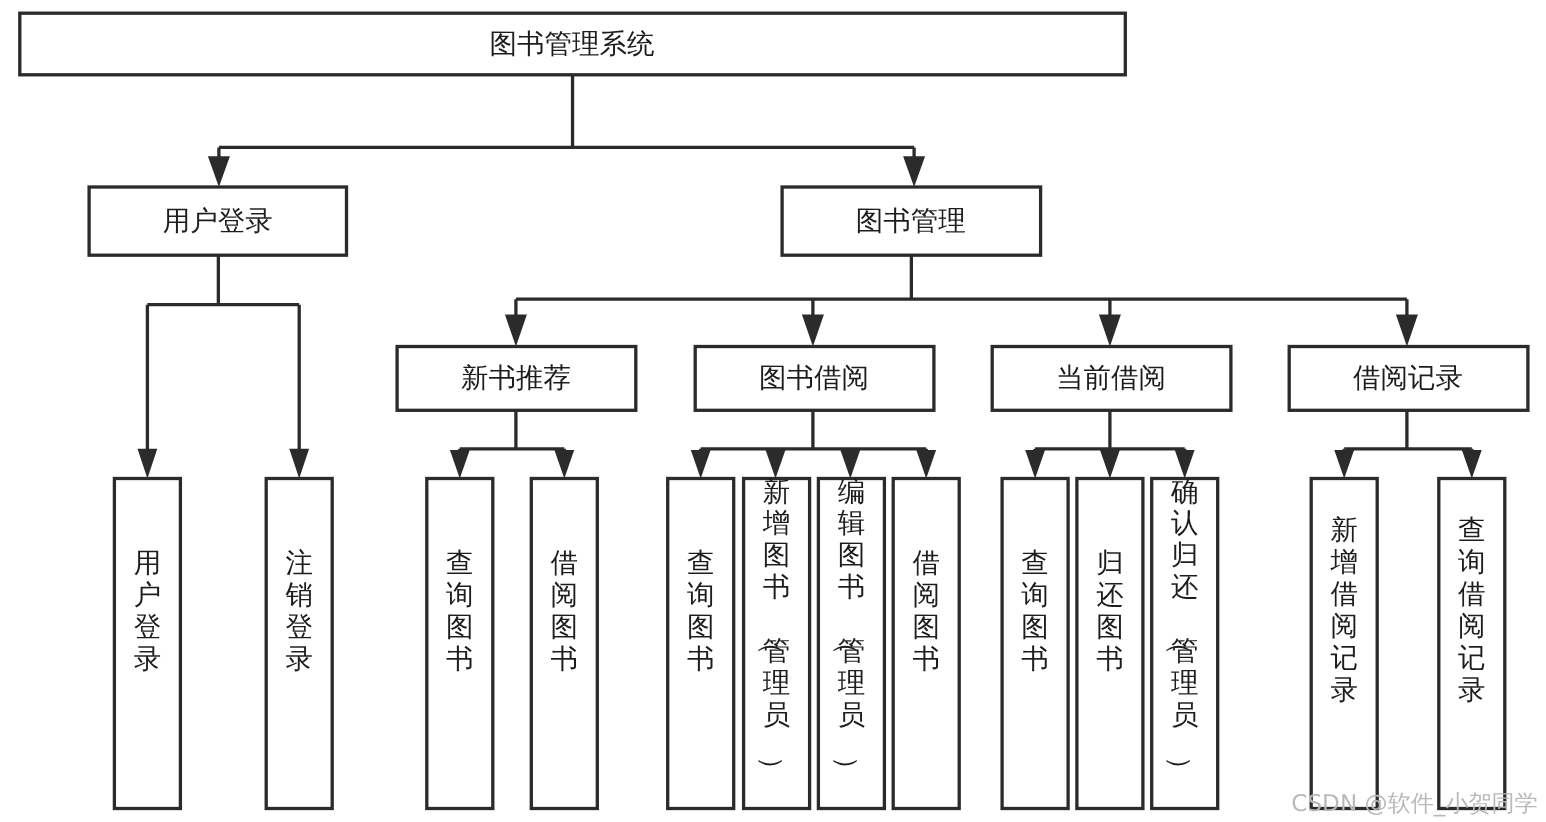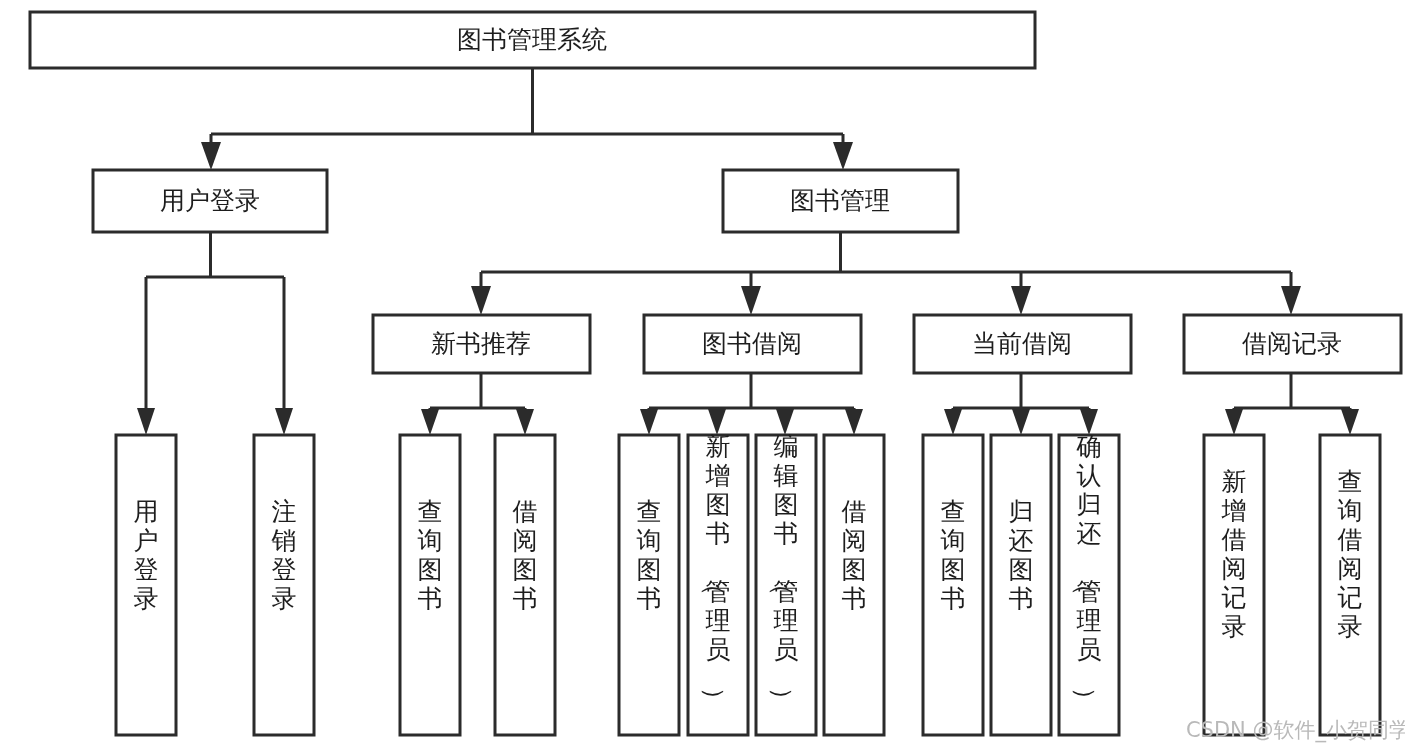--- a/index.html
+++ b/index.html
@@ -9,21 +9,21 @@
   }
   body {
     width: 1405px;
     height: 747px;
     font-family: "DejaVu Sans", "Liberation Sans", sans-serif;
     overflow: hidden;
     position: relative;
   }
   #diagram-root {
     position: absolute;
-    left: 12px;
+    left: 0;
     top: 0;
     width: 1217px;
     height: 747px;
   }
   svg.diagram {
     display: block;
     width: 1405px;
     height: 747px;
     background: #ffffff;
   }

